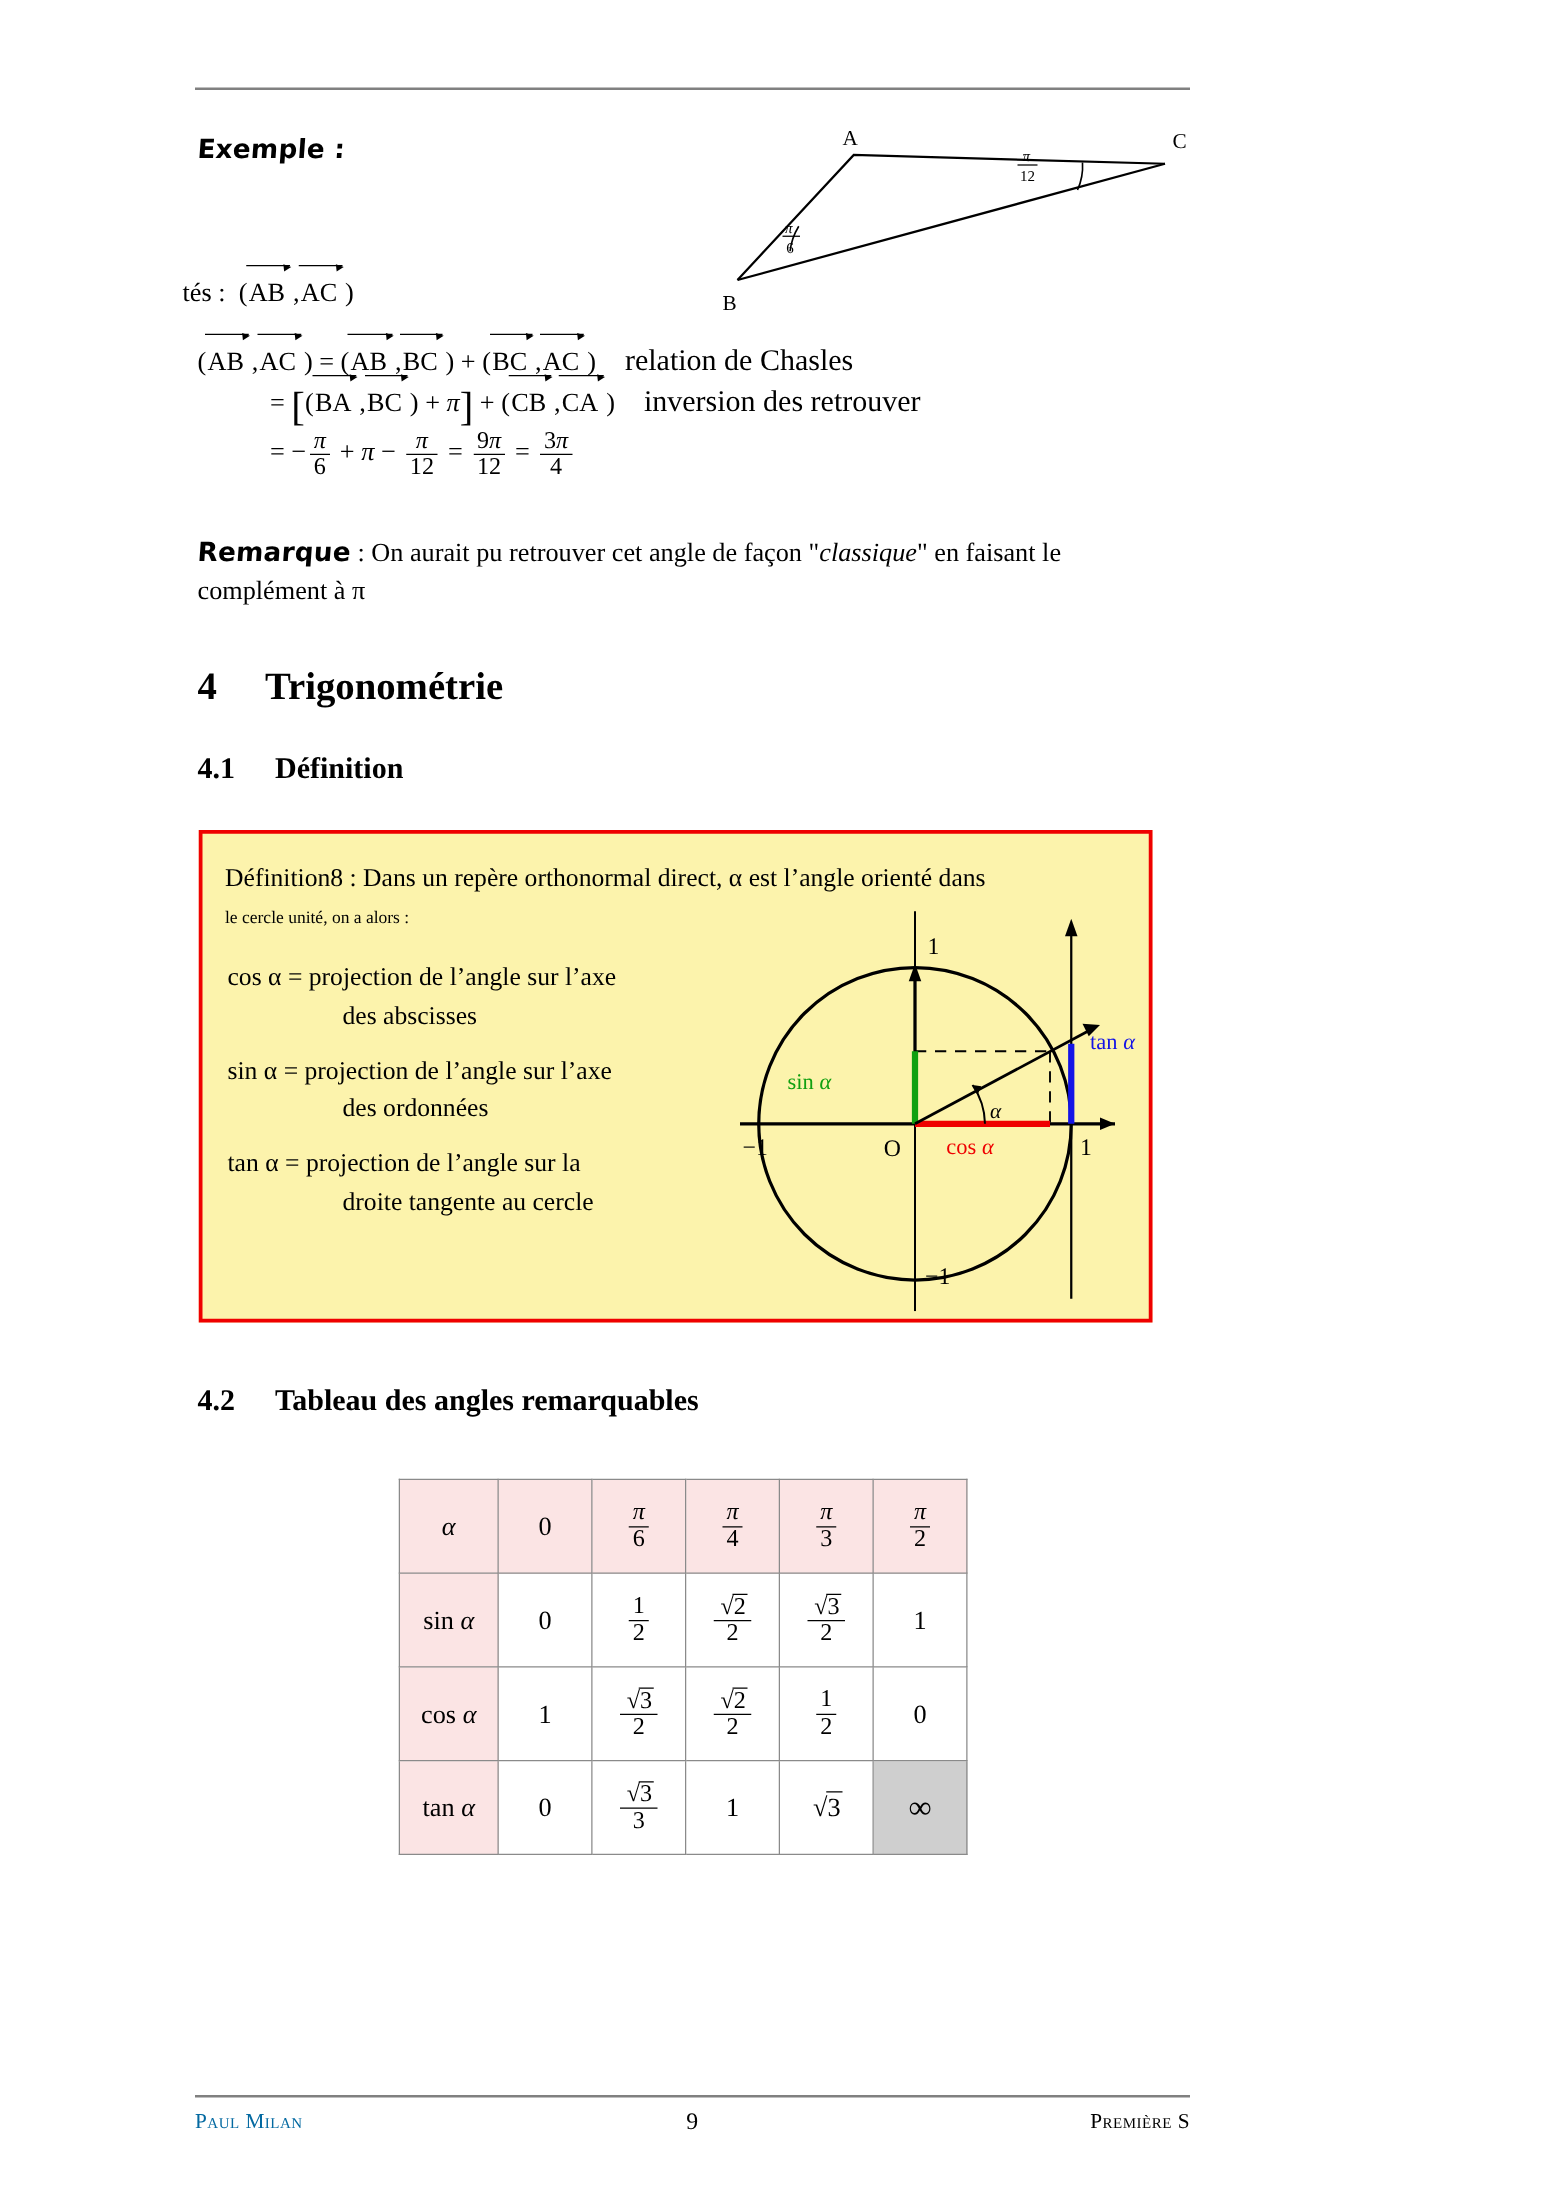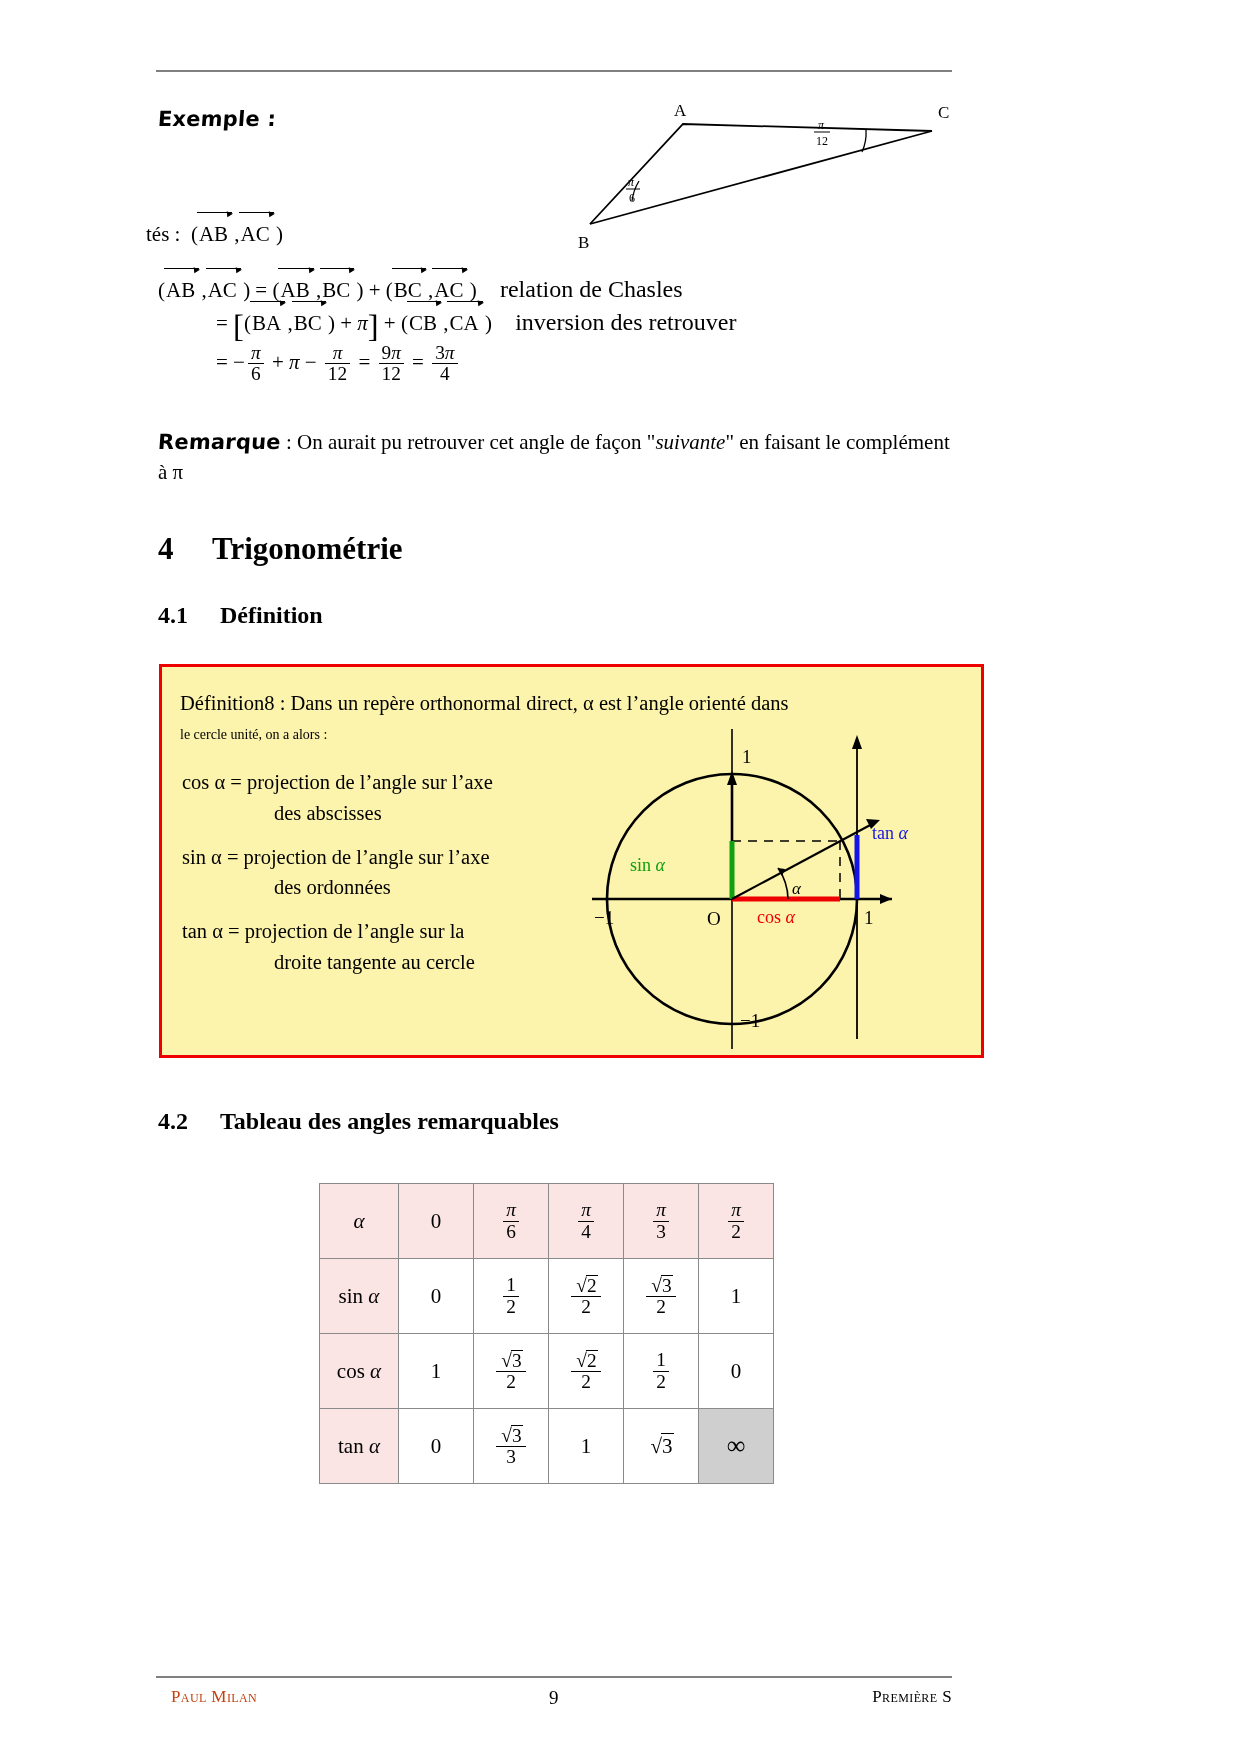--- a/index.html
+++ b/index.html
@@ -97,21 +97,21 @@
     position:absolute; left:158px;
     font-size:24px; font-weight:bold;
   }
   .h2 .num { display:inline-block; width:62px; }
   #h2-def { top:602px; }
   #h2-tab { top:1108px; }
 
   
   .defbox {
     position:absolute; left:159px; top:664px;
-    width:825px; height:394px;
+    width:763px; height:394px;
     background:#fcf3ac;
     border:3px solid #ef0000;
     box-sizing:border-box;
   }
   .def-body {
     position:absolute; left:18px; top:22px; width:790px;
     font-size:20.5px; line-height:1.45;
   }
   .def-body .tail { }
   .def-line2 { position:absolute; left:18px; top:60px; font-size:14px; }
@@ -137,21 +137,21 @@
     background:#ffffff;
   }
   .trigtable td.hdr { background:#fbe4e4; }
   .trigtable td.lbl { background:#fbe4e4; width:76px; }
   .trigtable td.gray { background:#cfcfcf; }
   .trigtable td.inf { font-size:26px; }
 
   
   .footrule { position:absolute; left:156px; top:1676px; width:796px; height:1.6px; background:#808080; }
   .foot { position:absolute; top:1687px; font-size:17px; font-variant:small-caps; letter-spacing:.4px; }
-  .foot.left { left:171px; color:#c2410c; }
+  .foot.left { left:156px; color:#0369a1; }
   .foot.center { left:156px; width:796px; text-align:center; font-variant:normal; font-size:19px; }
   .foot.right { left:156px; width:796px; text-align:right; }
 
   .sqrt { display:inline-block; }
   .sqrt .rad { position:relative; padding-left:2px; }
   .sqrt .rad::before { content:"\221A"; }
   .sqrt .arg { border-top:1.2px solid #000; padding:0 1px; margin-left:-1px; display:inline-block; }
 </style>
 </head>
 <body>
@@ -216,21 +216,21 @@
       + <i>π</i> −
       <span class="frac"><span class="num"><i>π</i></span><span class="den">12</span></span>
       = <span class="frac"><span class="num">9<i>π</i></span><span class="den">12</span></span>
       = <span class="frac"><span class="num">3<i>π</i></span><span class="den">4</span></span>
     </div>
   </div>
 
   <div class="remarque">
     <span class="hand">Remarque</span>
     <span>:</span>
-    <span>On aurait pu retrouver cet angle de façon "</span><i>suivante</i><span>" en faisant le complément à π</span>
+    <span>On aurait pu retrouver cet angle de façon "</span><i>classique</i><span>" en faisant le complément à π</span>
   </div>
 
   <div class="h1">
     <span class="num">4</span><span>Trigonométrie</span>
   </div>
 
   <div class="h2" id="h2-def">
     <span class="num">4.1</span><span>Définition</span>
   </div>
 

